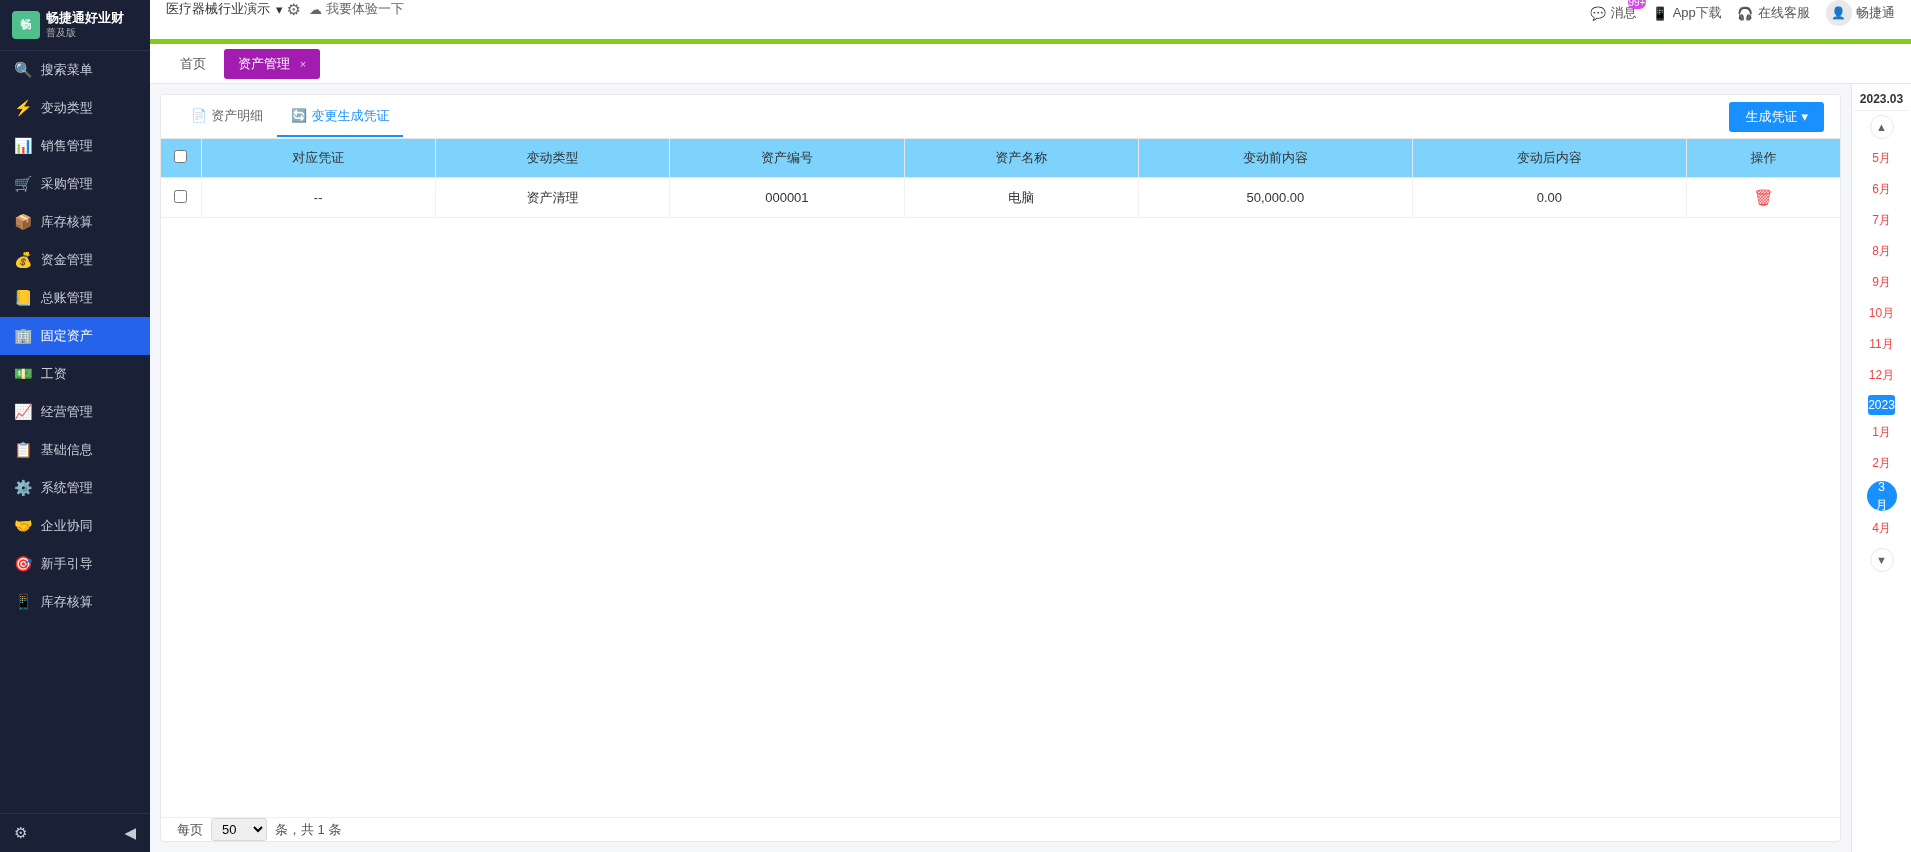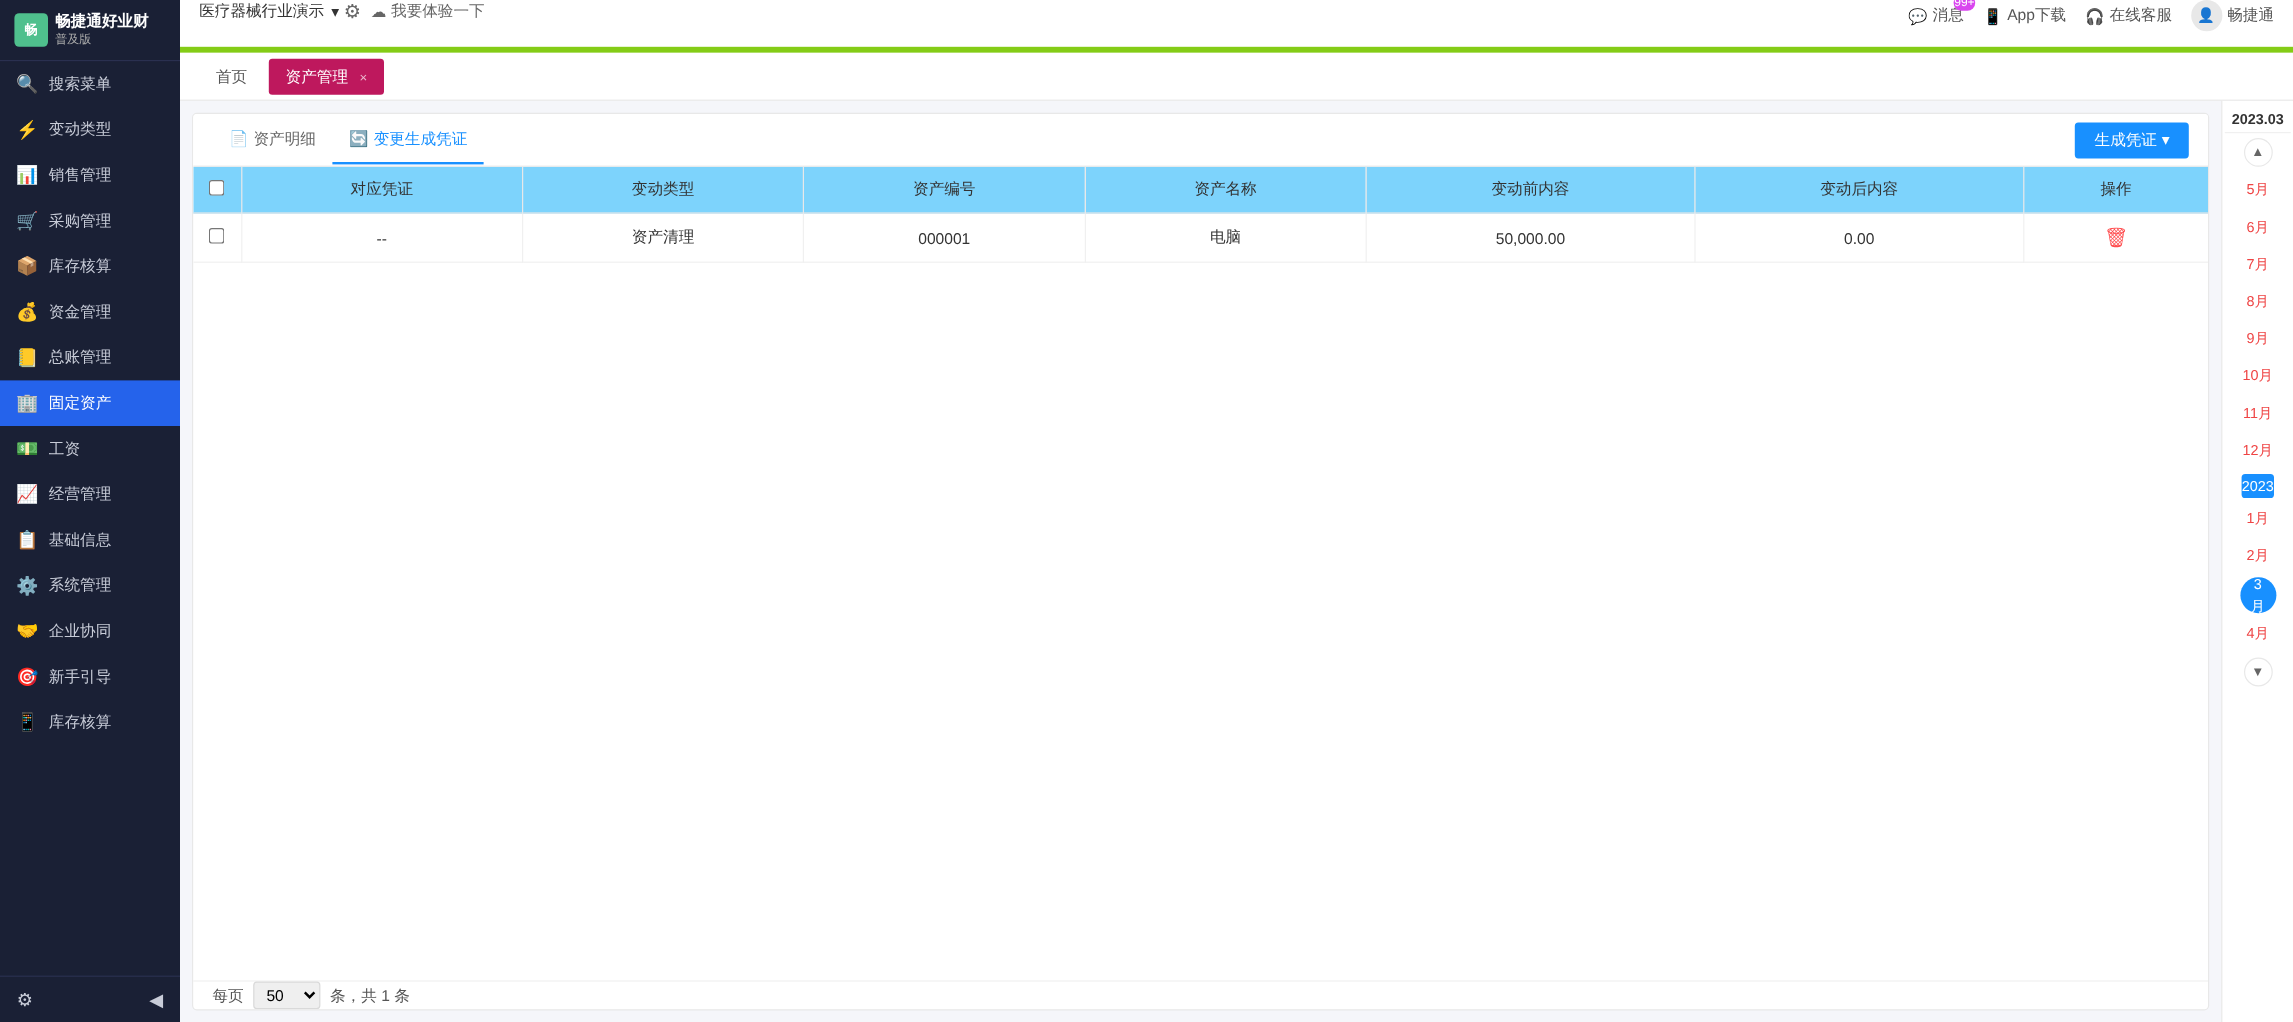--- a/index.html
+++ b/index.html
@@ -124,21 +124,21 @@
       gap: 4px;
     }
     .tab-item {
       padding: 6px 14px;
       font-size: 13px;
       cursor: pointer;
       color: #555;
       border-radius: 2px;
     }
     .tab-item.active {
-      background: #be185d;
+      background: #a21caf;
       color: white;
       border-radius: 3px;
     }
     .tab-close { margin-left: 6px; font-size: 11px; opacity: 0.7; }
 
     
     .content {
       flex: 1;
       display: flex;
       overflow: hidden;

